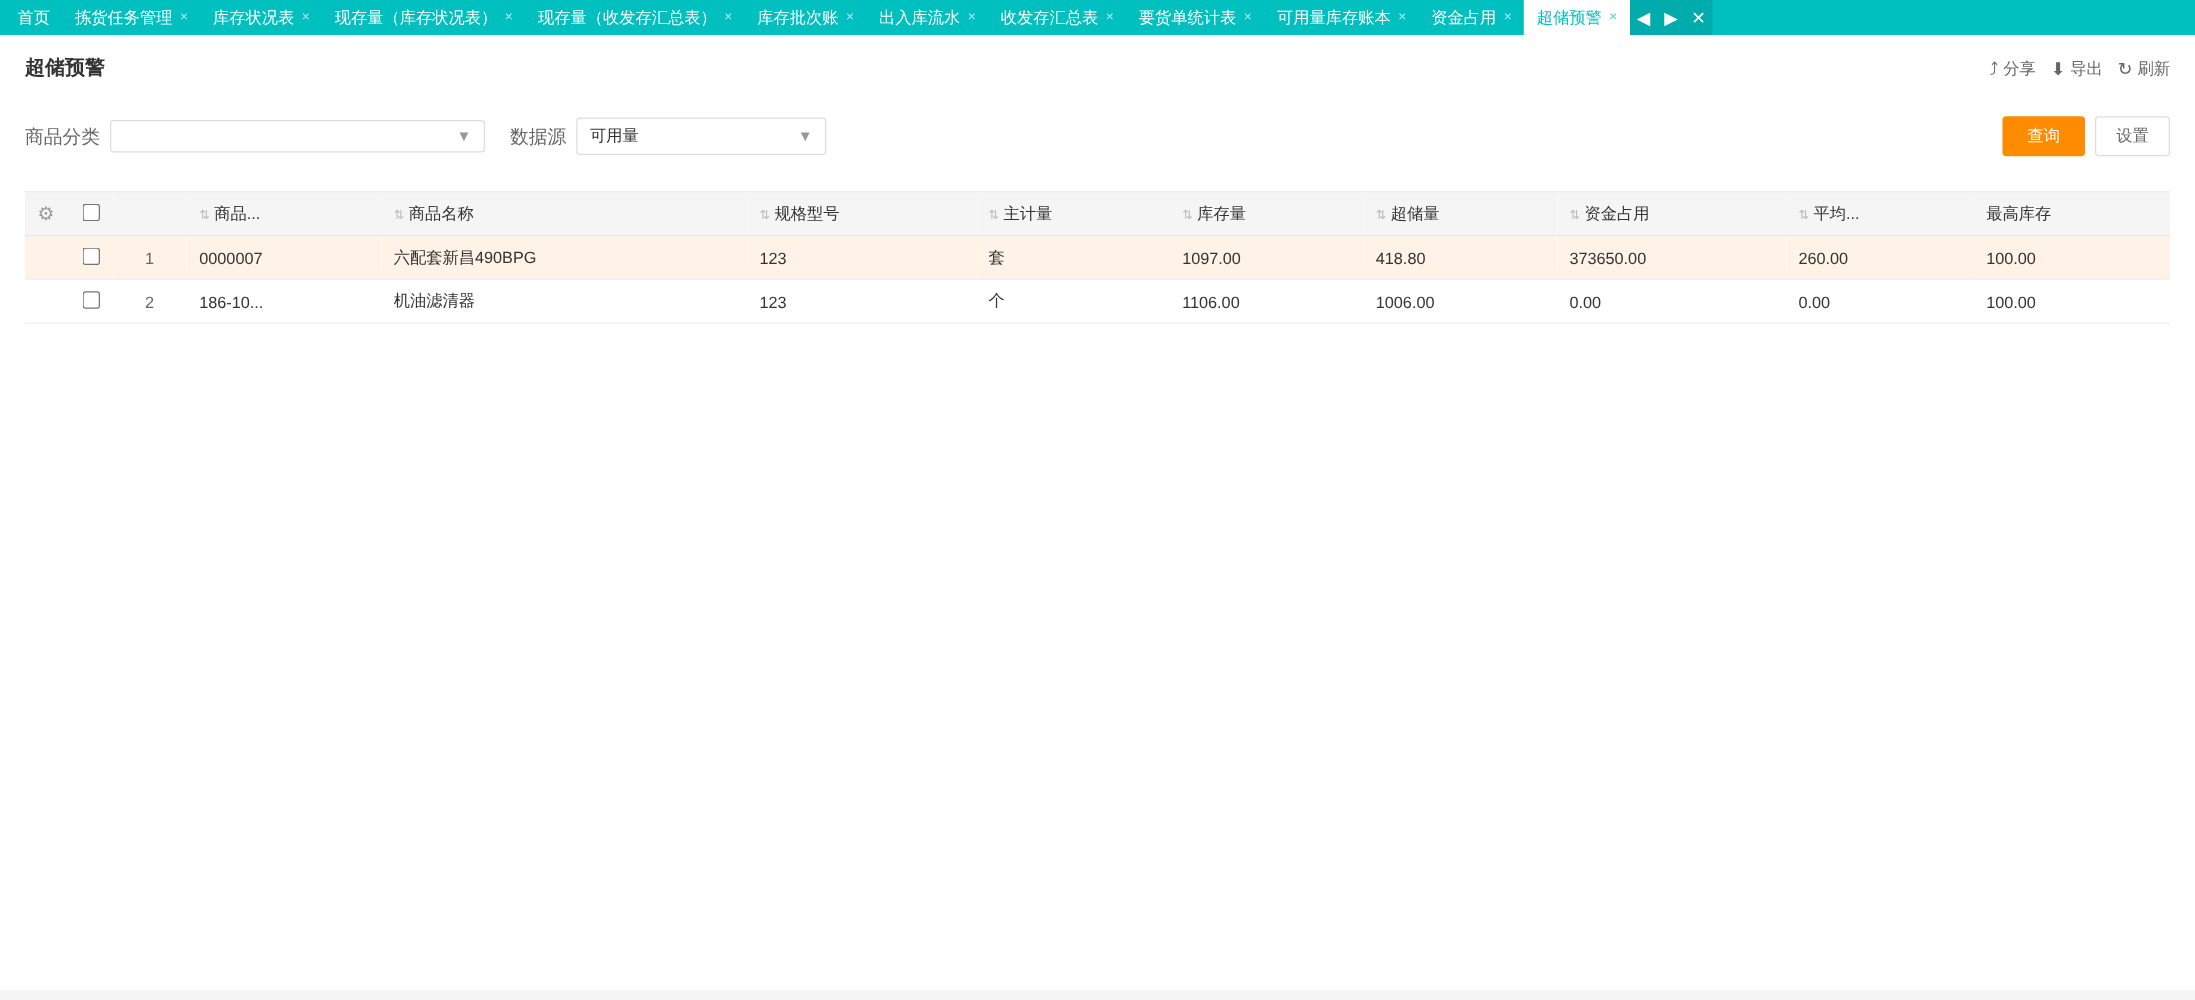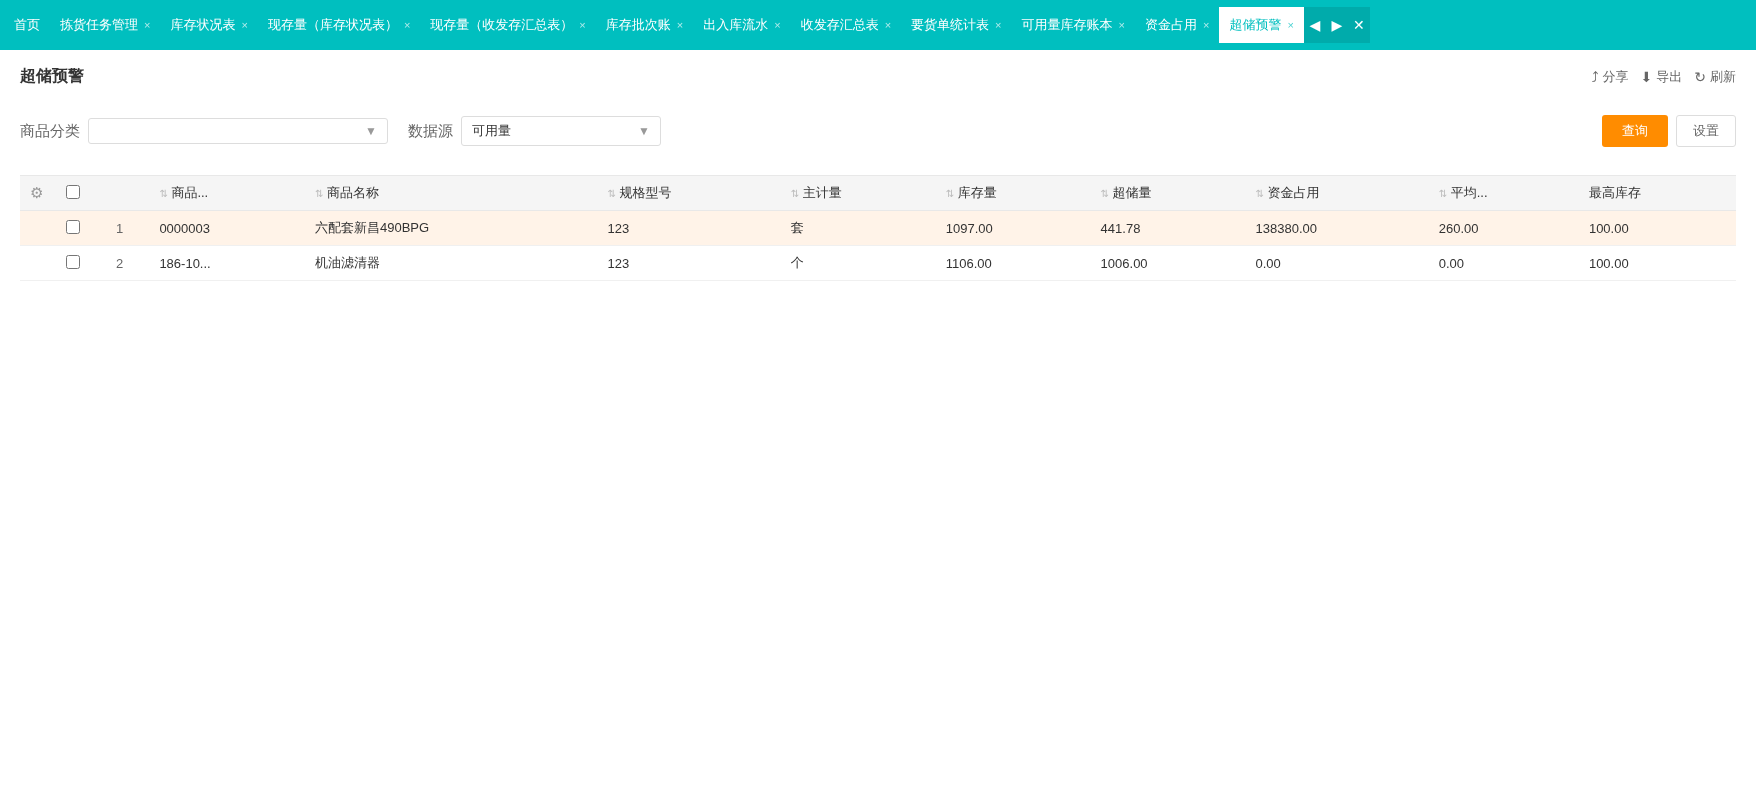--- a/index.html
+++ b/index.html
@@ -3,21 +3,21 @@
   <meta charset="utf-8">
   <style>
     * { box-sizing: border-box; margin: 0; padding: 0; }
     body { font-family: "Microsoft YaHei", "PingFang SC", sans-serif; font-size: 13px; background: #f5f5f5; color: #333; }
 
     
     .top-nav {
       background: #00bfbf;
       display: flex;
       align-items: center;
-      height: 50px;
+      height: 28px;
       padding: 0 4px;
       overflow: hidden;
       position: relative;
     }
     .top-nav-item {
       color: #fff;
       padding: 0 10px;
       height: 36px;
       line-height: 36px;
       white-space: nowrap;
@@ -340,27 +340,27 @@
         <th>最高库存</th>
       </tr>
     </thead>
     <tbody id="table-body">
     <tr class="row-highlight">
     <td class="gear-cell"></td>
     <td class="checkbox-cell">
       <input type="checkbox" style="">
     </td>
     <td class="row-number">1</td>
-    <td>0000003</td>
+    <td>0000007</td>
     <td>六配套新昌490BPG</td>
     <td>123</td>
     <td>套</td>
     <td>1097.00</td>
-    <td>441.78</td>
-    <td>138380.00</td>
+    <td>418.80</td>
+    <td>373650.00</td>
     <td>260.00</td>
     <td>100.00</td>
   </tr>
         <tr>
     <td class="gear-cell"></td>
     <td class="checkbox-cell">
       <input type="checkbox" style="">
     </td>
     <td class="row-number">2</td>
     <td>186-10...</td>

